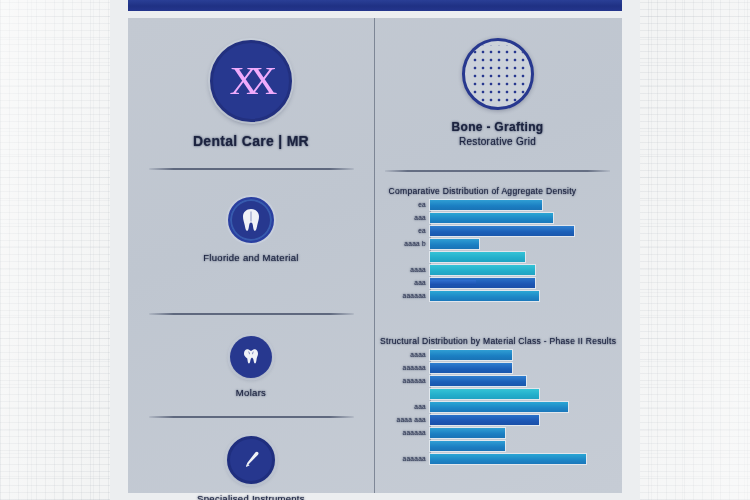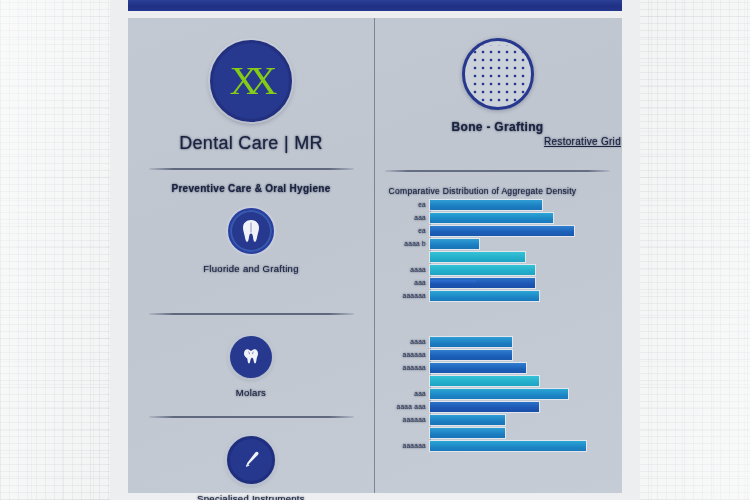--- a/index.html
+++ b/index.html
@@ -71,26 +71,26 @@
     width:76px;height:76px;border-radius:50%;
     margin:0 auto;
     background:#27388f;
     border:3px solid #22307f;
     box-shadow:0 0 0 2px rgba(210,216,226,.55), 0 2px 5px rgba(20,28,60,.35);
     display:flex;align-items:center;justify-content:center;
     position:relative;
   }
   .logo-mark{
     font-family:"Liberation Serif", serif;
-    font-size:40px;line-height:40px;color:#84cc16;
+    font-size:40px;line-height:40px;color:#f0abfc;
     letter-spacing:-10px;
     text-indent:-5px;
     filter:blur(.3px);
   }
-  .brand-line1{font-size:18px;font-weight:normal;margin-top:11px;}
+  .brand-line1{font-size:14px;font-weight:bold;margin-top:11px;}
   .brand-line2{font-size:10.5px;margin-top:2px;}
 
   .divider-rule{
     height:2px;width:205px;margin:0 auto;
     background:linear-gradient(90deg,rgba(90,100,125,.15),rgba(70,80,105,.8) 12%,rgba(70,80,105,.8) 88%,rgba(90,100,125,.15));
     border-radius:2px;
   }
 
   .icon-circle{
     width:42px;height:42px;border-radius:50%;
@@ -123,21 +123,21 @@
     position:relative;overflow:hidden;
     box-shadow:0 1px 4px rgba(20,28,60,.3);
   }
   .dot-grid{
     position:absolute;inset:4px;
     background-image:radial-gradient(#27388f 1.5px, rgba(0,0,0,0) 1.6px);
     background-size:8px 8px;
     background-position:2px 3px;
   }
   .rp-title1{font-size:12px;font-weight:bold;margin-top:10px;text-align:center;}
-  .rp-title2{font-size:10px;margin-top:2px;text-align:right;text-decoration:underline;}
+  .rp-title2{font-size:10px;margin-top:2px;text-align:center;}
 
   .chart-block{ position:relative; }
   .chart-title{font-size:8.5px;text-align:center;margin-bottom:3px;}
   .chart-title.left{text-align:left;padding-left:6px;}
   .chart-rows{position:relative;padding-left:56px;}
   .chart-axis{
     position:absolute;left:56px;top:0;bottom:0;width:1px;
     background:rgba(90,100,125,.45);
   }
   .crow{
@@ -185,29 +185,28 @@
         <span class="logo-mark">XX</span>
       </div>
       <div class="btext brand-line1">Dental Care | MR</div>
     </div>
 
     <div class="lp-section" style="top:150px;">
       <div class="divider-rule"></div>
     </div>
 
     <div class="lp-section" style="top:165px;">
-      <div class="btext sec-heading">Preventive Care &amp; Oral Hygiene</div>
       <div style="height:14px;"></div>
       <div class="icon-circle ringed">
         <svg width="20" height="24" viewBox="0 0 20 24">
           <path d="M10 1C5.4 1 2 4.2 2 8.6c0 3.2 1 5.3 1.8 8.8.5 2.3.9 5.3 2.3 5.3 1.5 0 1.6-3.3 2.1-5.8.3-1.5.6-2.4 1.8-2.4s1.5.9 1.8 2.4c.5 2.5.6 5.8 2.1 5.8 1.4 0 1.8-3 2.3-5.3C17 13.9 18 11.8 18 8.6 18 4.2 14.6 1 10 1z" fill="#f0f2f7"></path>
           <path d="M10 3.5v10" stroke="#27388f" stroke-width="1" opacity=".5"></path>
         </svg>
       </div>
-      <div class="btext sec-caption">Fluoride and Grafting</div>
+      <div class="btext sec-caption">Fluoride and Material</div>
     </div>
 
     <div class="lp-section" style="top:295px;">
       <div class="divider-rule"></div>
     </div>
 
     <div class="lp-section" style="top:318px;">
       <div class="icon-circle">
         <svg width="22" height="22" viewBox="0 0 22 22">
           <path d="M4 7.5C4 4.4 6.3 2.5 8.6 3.6c1.2.6 2.1 1.3 2.4 1.3s1.2-.7 2.4-1.3C15.7 2.5 18 4.4 18 7.5c0 2.1-.9 3.2-1.3 5.1-.3 1.6-.4 5-1.7 5-1.1 0-1.2-2.4-1.6-4-.3-1.2-.9-1.8-1.4-1.8s-1.1.6-1.4 1.8c-.4 1.6-.5 4-1.6 4-1.3 0-1.4-3.4-1.7-5C4.9 10.7 4 9.6 4 7.5z" fill="#f0f2f7"></path>
@@ -281,20 +280,21 @@
             <div class="cbar overlay" style="width: 45.5px;"></div>
           </div>
           <div class="crow">
             <div class="crow-label btext light">aaaaaa</div>
             <div class="cbar b2" style="width: 108.5px;"></div>
           </div>
         </div>
     </div>
 
     <div class="chart-block" style="position:absolute;top:318px;left:0;width:247px;">
+      <div class="btext chart-title left">Structural Distribution by Material Class - Phase II Results</div>
       <div class="chart-rows" id="chart2-rows">
         <div class="chart-axis"></div>
       <div class="crow">
             <div class="crow-label btext light">aaaa</div>
             <div class="cbar b1" style="width: 82.25px;"></div>
           </div>
           <div class="crow">
             <div class="crow-label btext light">aaaaaa</div>
             <div class="cbar b3" style="width: 82.25px;"></div>
           </div>

